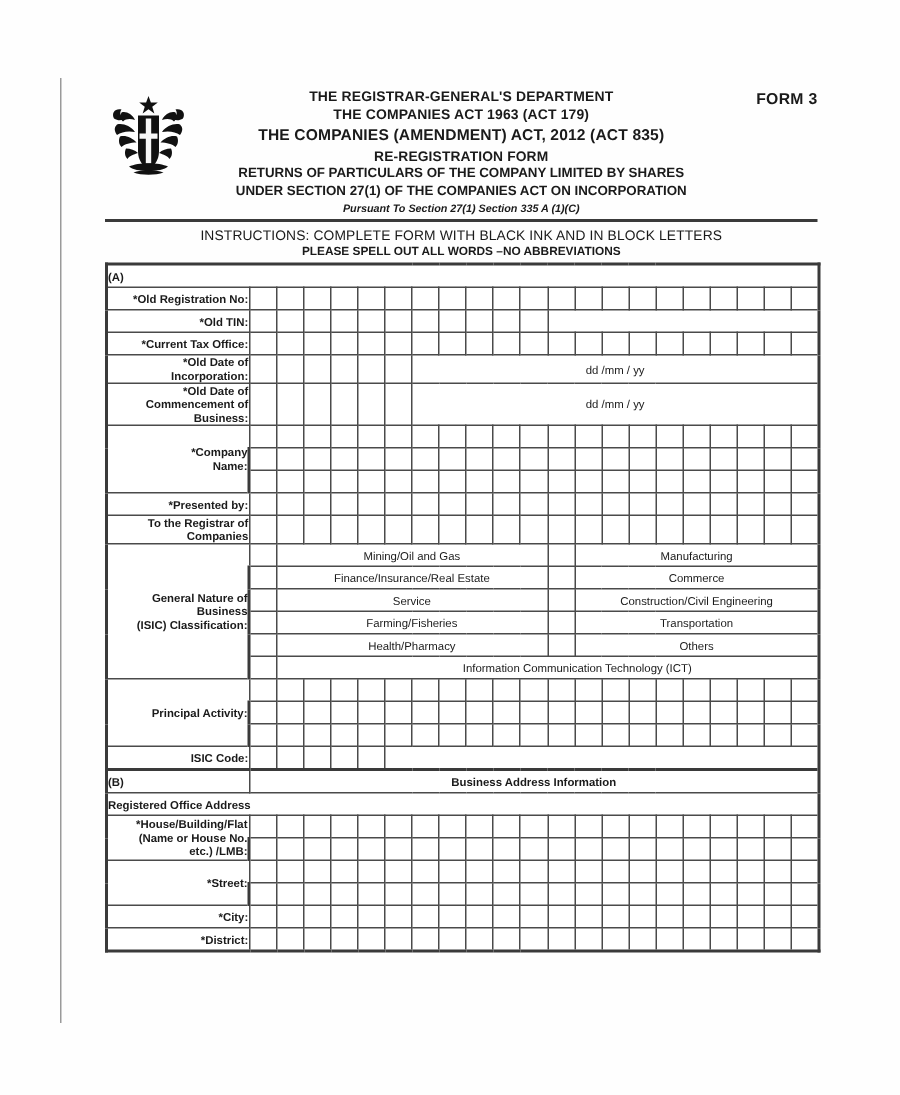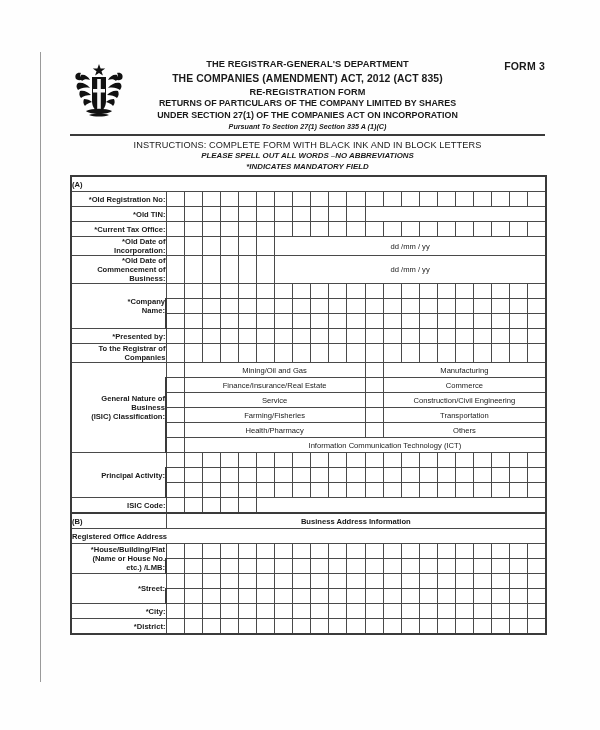--- a/index.html
+++ b/index.html
@@ -64,21 +64,21 @@
   .t2 { font-size: 10.4px; font-weight: bold; line-height: 14px; margin-top: 2px; letter-spacing: .1px; }
   .t3 { font-size: 9.2px; font-weight: bold; line-height: 12px; letter-spacing: .1px; }
   .t4 { font-size: 8.9px; font-weight: bold; line-height: 11.5px; letter-spacing: 0; }
   .t5 { font-size: 7.2px; font-weight: bold; font-style: italic; line-height: 10px; margin-top: 1px; }
   .rule {
     border-top: 2px solid #3a3a3a;
     margin: 2px 0 3px 0;
   }
   .instructions { text-align: center; }
   .i1 { font-size: 9.2px; line-height: 12px; letter-spacing: .1px; }
-  .i2 { font-size: 7.9px; font-style: italic; font-weight: bold; line-height: 10.5px; }
+  .i2 { font-size: 7.9px; font-weight: bold; line-height: 10.5px; }
   .i3 { font-size: 7.9px; font-style: italic; font-weight: bold; line-height: 10.5px; }
 
   
   .form-wrap {
     position: absolute;
     left: 70px;
     top: 175px;
     width: 476px;
   }
   table.form {
@@ -173,20 +173,21 @@
             <path d="M27.2 18 L30.8 18 L30.8 28 L35 28 L35 31.5 L30.8 31.5 L30.8 48 L27.2 48 L27.2 31.5 L23 31.5 L23 28 L27.2 28 Z" fill="#f7f7f7"></path>
 
             <path d="M16 50 C22 47 36 47 42 50 C38 54 20 54 16 50 Z"></path>
             <path d="M19 54 C24 52 34 52 39 54 C34 56 24 56 19 54 Z"></path>
           </g>
         </svg>
       </div>
 
       <div class="titles">
         <div class="t1">THE REGISTRAR-GENERAL'S DEPARTMENT</div>
+        <div class="t1">THE COMPANIES ACT 1963 (ACT 179)</div>
         <div class="t2">THE COMPANIES (AMENDMENT) ACT, 2012 (ACT 835)</div>
         <div class="t3">RE-REGISTRATION FORM</div>
         <div class="t4">RETURNS OF PARTICULARS OF THE COMPANY LIMITED BY SHARES</div>
         <div class="t4">UNDER SECTION 27(1) OF THE COMPANIES ACT ON INCORPORATION</div>
         <div class="t5">Pursuant To Section 27(1) Section 335 A (1)(C)</div>
       </div>
 
       <div class="formno">FORM 3</div>
     </div>
 

